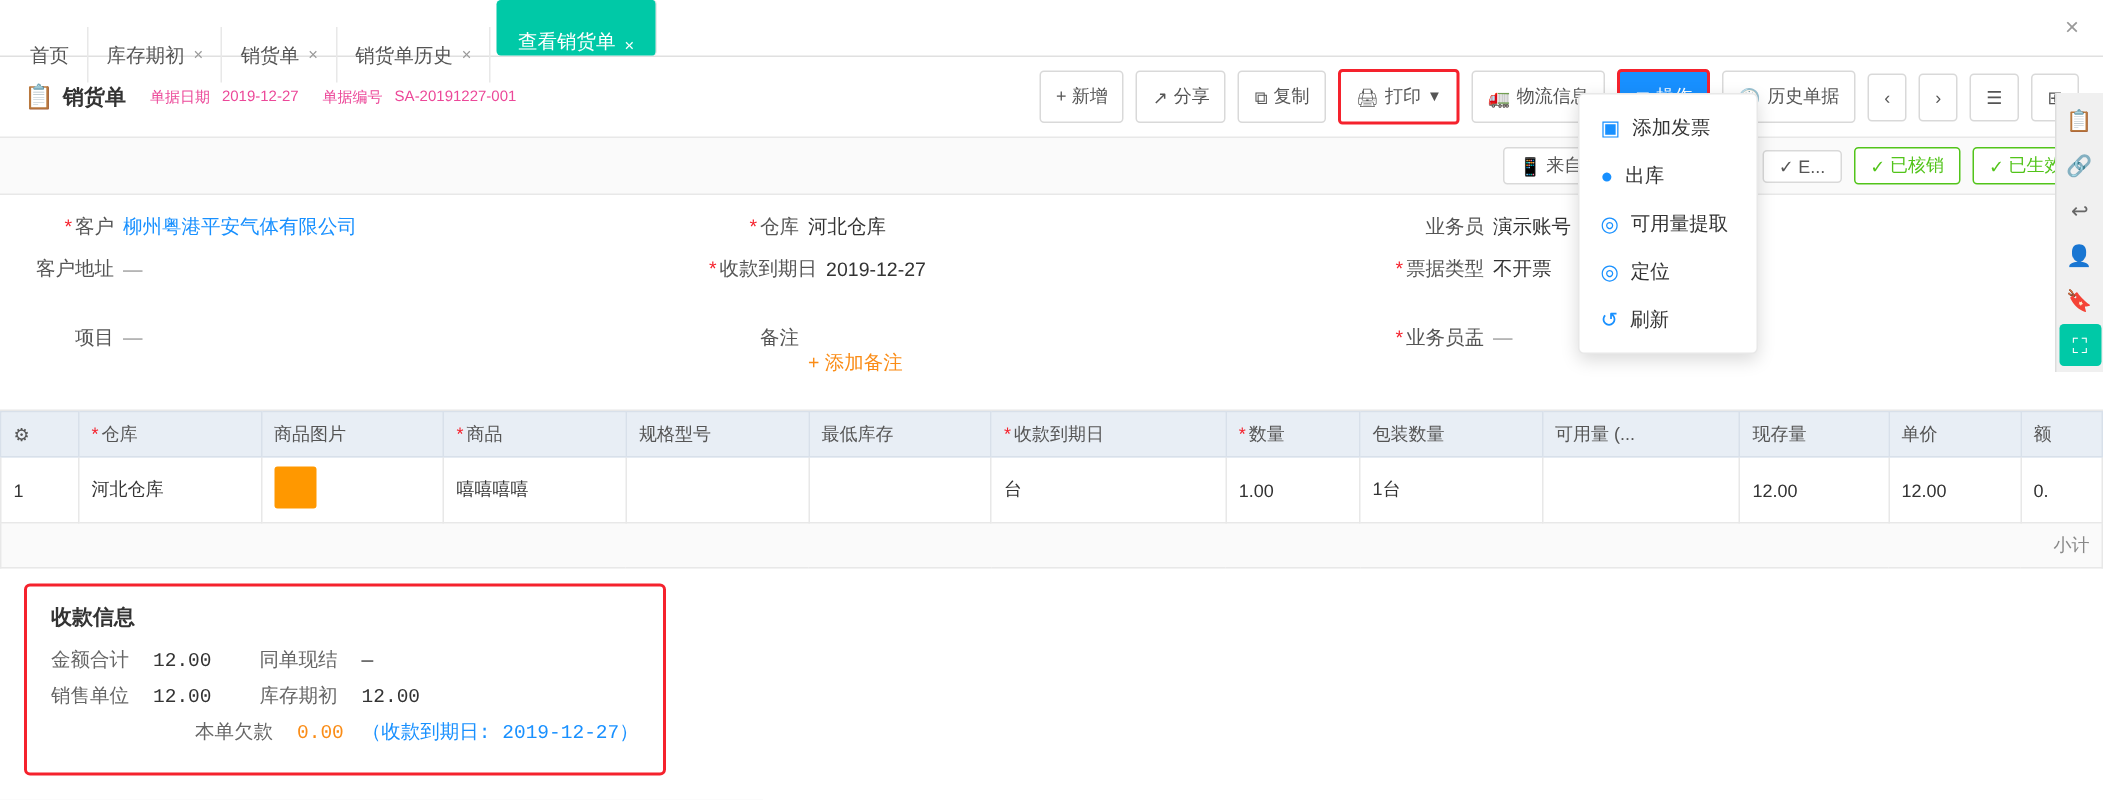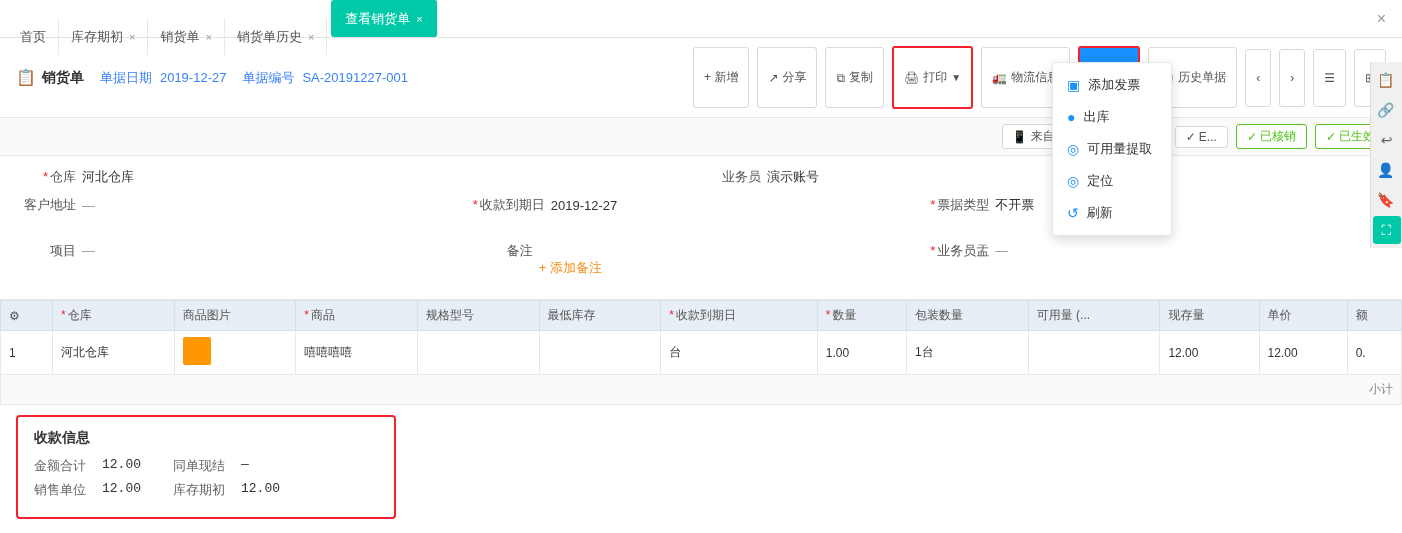--- a/index.html
+++ b/index.html
@@ -11,41 +11,41 @@
       border-bottom: 1px solid #e0e0e0; padding: 0 8px; height: 38px;
       position: relative;
     }
     .tab-item {
       display: flex; align-items: center; padding: 0 12px; height: 100%;
       cursor: pointer; font-size: 13px; color: #555; border-right: 1px solid #e8e8e8;
       white-space: nowrap;
       margin-top: 36px;
     }
     .tab-item .tab-close { margin-left: 6px; font-size: 11px; color: #999; cursor: pointer; }
-    .tab-item.highlight { background: #00c9a7; color: #fff; border-radius: 3px; margin: 0 4px; padding: 0 14px; }
+    .tab-item.highlight { background: #00c9a7; color: #fff; border-radius: 3px; margin: 0 4px; padding: 0 14px; align-items: flex-end; }
     .tab-item.highlight .tab-close { color: #fff; }
     .tab-bar-close { margin-left: auto; cursor: pointer; font-size: 16px; color: #999; padding: 0 8px; }
 
     
     .main-content { background: #fff; min-height: 495px; }
 
     
     .doc-header {
       display: flex; align-items: center; padding: 8px 16px;
       border-bottom: 1px solid #e8e8e8; gap: 16px;
     }
     .doc-title { display: flex; align-items: center; gap: 6px; font-size: 14px; font-weight: bold; }
     .doc-title-icon { color: #1890ff; font-size: 16px; }
-    .doc-meta { display: flex; gap: 16px; font-size: 13px; color: #3b82f6; }
+    .doc-meta { display: flex; gap: 16px; font-size: 10px; color: #ec4899; }
     .doc-meta span { display: flex; align-items: center; gap: 4px; }
     .doc-actions {
       margin-left: auto; display: flex; align-items: center; gap: 8px;
     }
     .action-btn {
-      display: flex; align-items: center; gap: 4px; padding: 21px 10px;
+      display: flex; align-items: center; gap: 4px; padding: 8px 10px;
       border: 1px solid #d9d9d9; border-radius: 3px; cursor: pointer;
       background: #fff; font-size: 12px; color: #555; white-space: nowrap;
     }
     .action-btn.highlighted { background: #fff; border: 2px solid #f5222d; color: #555; }
 
     
     .sub-action-bar {
       display: flex; align-items: center; justify-content: flex-end;
       padding: 6px 16px; gap: 8px; border-bottom: 1px solid #e8e8e8;
       background: #fafafa;
@@ -84,21 +84,21 @@
     .product-thumb { width: 28px; height: 28px; background: #ff9800; display: inline-block; border-radius: 2px; }
 
     
     .bottom-section { display: flex; padding: 10px 16px; gap: 24px; }
     .payment-info {
       border: 2px solid #f5222d; border-radius: 4px; padding: 12px 16px;
       min-width: 380px; background: #fff; font-family: Liberation Mono, monospace;
     }
     .payment-info h3 { font-size: 14px; font-weight: bold; margin-bottom: 10px; }
     .payment-row { display: flex; gap: 32px; margin-bottom: 6px; }
-    .payment-item { display: flex; align-items: flex-start; gap: 8px; }
+    .payment-item { display: flex; align-items: center; gap: 8px; }
     .payment-item .plabel { color: #666; min-width: 60px; }
     .payment-item .pvalue { color: #333; }
     .payment-item .pvalue.orange { color: #fa8c16; }
 
     
     .dropdown-overlay {
       position: absolute; top: 62px; right: 230px;
       background: #fff; border: 1px solid #e8e8e8;
       box-shadow: 0 4px 12px rgba(0,0,0,0.15);
       border-radius: 4px; z-index: 100; min-width: 120px; padding: 6px 0;
@@ -228,20 +228,24 @@
         <span>已核销</span>
       </button>
       <button class="sub-btn checked">
         <span>✓</span>
         <span>已生效</span>
       </button>
     </div>
 
     <div class="form-section">
       <div class="form-row">
+        <div class="form-group">
+          <span class="form-label required">客户</span>
+          <span class="form-value link">柳州粤港平安气体有限公司</span>
+        </div>
         <div class="form-group">
           <span class="form-label required">仓库</span>
           <span class="form-value">河北仓库</span>
         </div>
         <div class="form-group">
           <span class="form-label">业务员</span>
           <span class="form-value">演示账号</span>
         </div>
       </div>
       <div class="form-row">
@@ -334,20 +338,27 @@
         <div class="payment-row">
           <div class="payment-item">
             <span class="plabel">销售单位</span>
             <span class="pvalue">12.00</span>
           </div>
           <div class="payment-item">
             <span class="plabel">库存期初</span>
             <span class="pvalue">12.00</span>
           </div>
         </div>
+        <div class="payment-row">
+          <div class="payment-item" style="margin-left: 96px;">
+            <span class="plabel">本单欠款</span>
+            <span class="pvalue orange" style="color:#fa8c16;">0.00</span>
+            <span style="color:#1890ff; margin-left:4px;">（收款到期日: 2019-12-27）</span>
+          </div>
+        </div>
       </div>
     </div>
 
   </div>
 
   <div class="dropdown-overlay">
     <div class="dropdown-item">
       <span class="di-icon blue">▣</span>
       <span>添加发票</span>
     </div>

